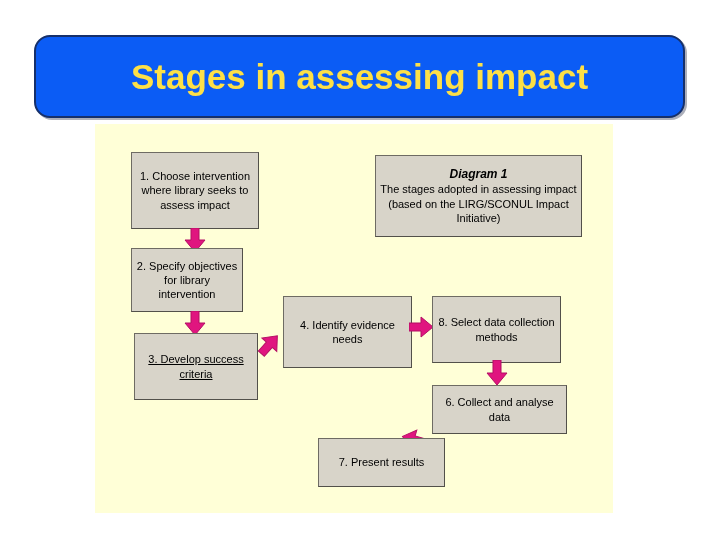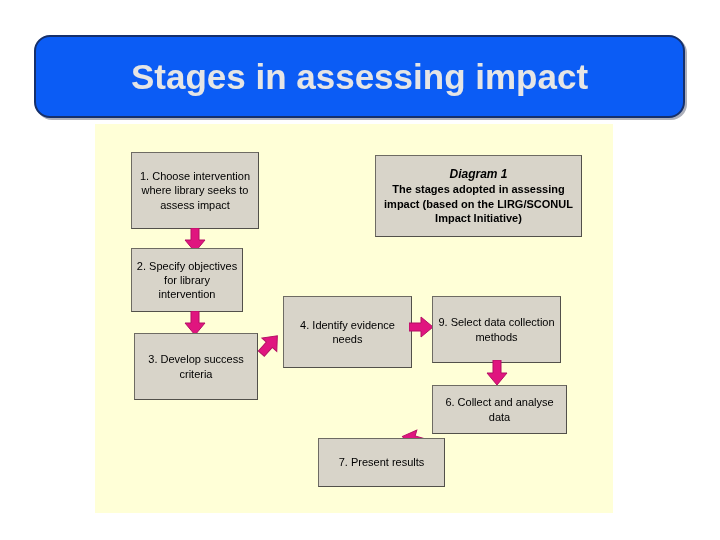--- a/index.html
+++ b/index.html
@@ -26,21 +26,21 @@
     box-sizing: border-box;
     background: #0B5CF5;
     border: 2px solid #16306b;
     border-radius: 16px;
     display: flex;
     align-items: center;
     justify-content: center;
     box-shadow: 2px 2px 0 rgba(20,30,60,0.35);
   }
   #title-text {
-    color: #e5e5e5;
+    color: #fde047;
     font-size: 35px;
     font-weight: bold;
     letter-spacing: 0px;
     white-space: nowrap;
     font-family: "Liberation Sans", sans-serif;
   }
 
   
   #diagram-canvas {
     position: absolute;
@@ -66,21 +66,21 @@
     color: #000000;
     font-size: 11px;
     line-height: 1.28;
     padding: 14px 4px;
     font-family: "Liberation Sans", sans-serif;
   }
   .flow-box .box-label { display: block; }
 
   #box-1 { left: 36px;  top: 28px;  width: 128px; height: 77px; }
   #box-2 { left: 36px;  top: 124px; width: 112px; height: 64px; }
-  #box-3 { left: 39px;  top: 209px; width: 124px; height: 67px; }
+  #box-3 { left: 39px;  top: 209px; width: 124px; height: 67px; text-decoration: underline; }
   #box-4 { left: 188px; top: 172px; width: 129px; height: 72px; }
   #box-5 { left: 337px; top: 172px; width: 129px; height: 67px; }
   #box-6 { left: 337px; top: 261px; width: 135px; height: 49px; }
   #box-7 { left: 190px; top: 314px; width: 127px; height: 49px; margin-left: 33px; }
 
   
   #caption-box {
     position: absolute;
     left: 280px;
     top: 31px;
@@ -99,21 +99,21 @@
     font-size: 11px;
     line-height: 1.3;
     padding: 2px 4px;
     font-family: "Liberation Sans", sans-serif;
   }
   #caption-title {
     font-weight: bold;
     font-style: italic;
     font-size: 12px;
   }
-  #caption-body { display: block; font-weight: bold; }
+  #caption-body { display: block; }
 
   
   .arrow {
     position: absolute;
   }
   .arrow svg { display: block; }
 
   #arrow-1-2 { left: 89px;  top: 104px; }
   #arrow-2-3 { left: 89px;  top: 187px; }
   #arrow-3-4 { left: 160px; top: 205px; }
@@ -166,21 +166,21 @@
     <span class="box-label">4. Identify evidence needs</span>
   </div>
 
   <div class="arrow" id="arrow-4-5">
     <svg width="25" height="22" viewBox="0 0 25 22">
       <polygon points="0,7 12,7 12,1 24,11 12,21 12,15 0,15" fill="#E0157F" stroke="#B30F64" stroke-width="1"></polygon>
     </svg>
   </div>
 
   <div class="flow-box" id="box-5">
-    <span class="box-label">9. Select data collection methods</span>
+    <span class="box-label">8. Select data collection methods</span>
   </div>
 
   <div class="arrow" id="arrow-5-6">
     <svg width="22" height="26" viewBox="0 0 22 26">
       <polygon points="7,0 15,0 15,13 21,13 11,25 1,13 7,13" fill="#E0157F" stroke="#B30F64" stroke-width="1"></polygon>
     </svg>
   </div>
 
   <div class="flow-box" id="box-6">
     <span class="box-label">6. Collect and analyse data</span>

